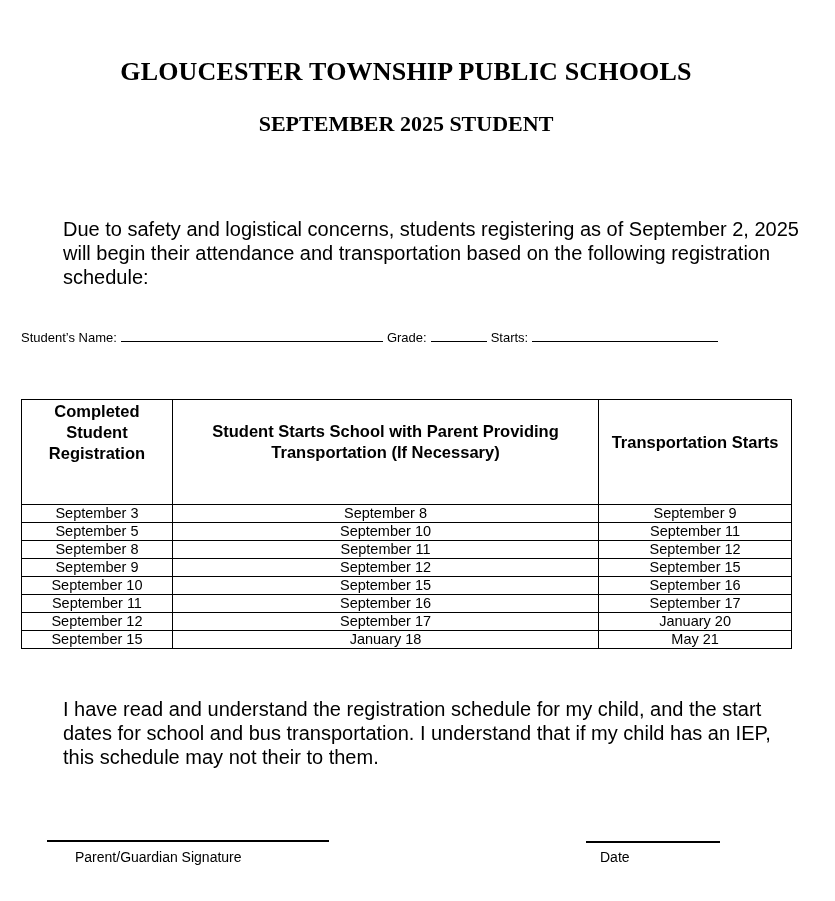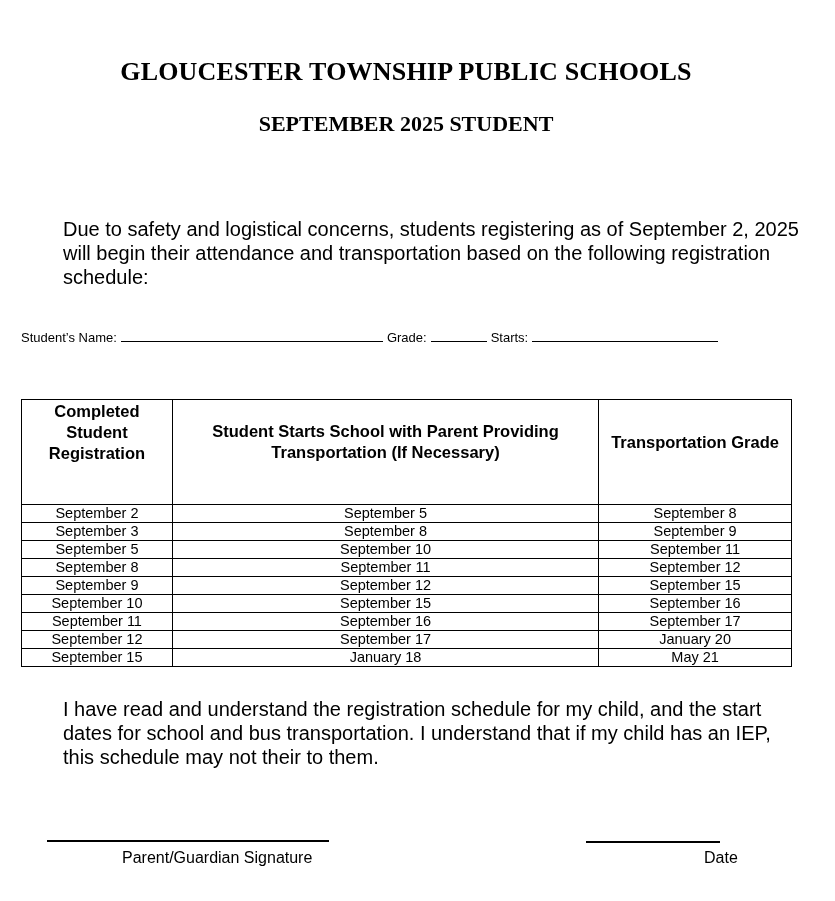--- a/index.html
+++ b/index.html
@@ -38,23 +38,23 @@
       height: 84px; vertical-align: top; padding-top: 1px;
     }
     th.mid { vertical-align: middle; padding-top: 0; padding-bottom: 20px; }
     td { height: 17px; line-height: 17px; }
     col.c1 { width: 151px; }
     col.c2 { width: 427px; }
     col.c3 { width: 193px; }
     .sigline { position: absolute; border-top: 2px solid #000; }
     #sig-line { top: 840px; left: 47px; width: 282px; }
     #date-line { top: 841px; left: 586px; width: 134px; }
-    .siglabel { position: absolute; top: 849px; font-size: 16px; margin-left: 47px; }
+    .siglabel { position: absolute; top: 849px; font-size: 14px; }
     #sig-label { left: 75px; }
-    #date-label { left: 657px; text-align: center; }
+    #date-label { left: 600px; text-align: center; }
   </style>
 </head>
 <body>
 
 <h1 class="title" id="main-title">GLOUCESTER TOWNSHIP PUBLIC SCHOOLS</h1>
 <h2 class="title" id="sub-title">
   <span>SEPTEMBER 2025 STUDENT</span><br>
 </h2>
 
 <p class="para" id="intro">Due to safety and logistical concerns, students registering as of September 2, 2025 will begin their attendance and transportation based on the following registration schedule:</p>
@@ -71,29 +71,24 @@
 <table>
   <colgroup>
       <col class="c1">
       <col class="c2">
       <col class="c3">
     </colgroup>
   <thead>
     <tr>
       <th>Completed Student Registration</th>
       <th class="mid">Student Starts School with Parent Providing Transportation (If Necessary)</th>
-      <th class="mid">Transportation Grade</th>
+      <th class="mid">Transportation Starts</th>
     </tr>
   </thead>
   <tbody id="tbody">
-      <tr>
-        <td>September 2</td>
-        <td>September 5</td>
-        <td>September 8</td>
-      </tr>
       <tr>
         <td>September 3</td>
         <td>September 8</td>
         <td>September 9</td>
       </tr>
       <tr>
         <td>September 5</td>
         <td>September 10</td>
         <td>September 11</td>
       </tr>

